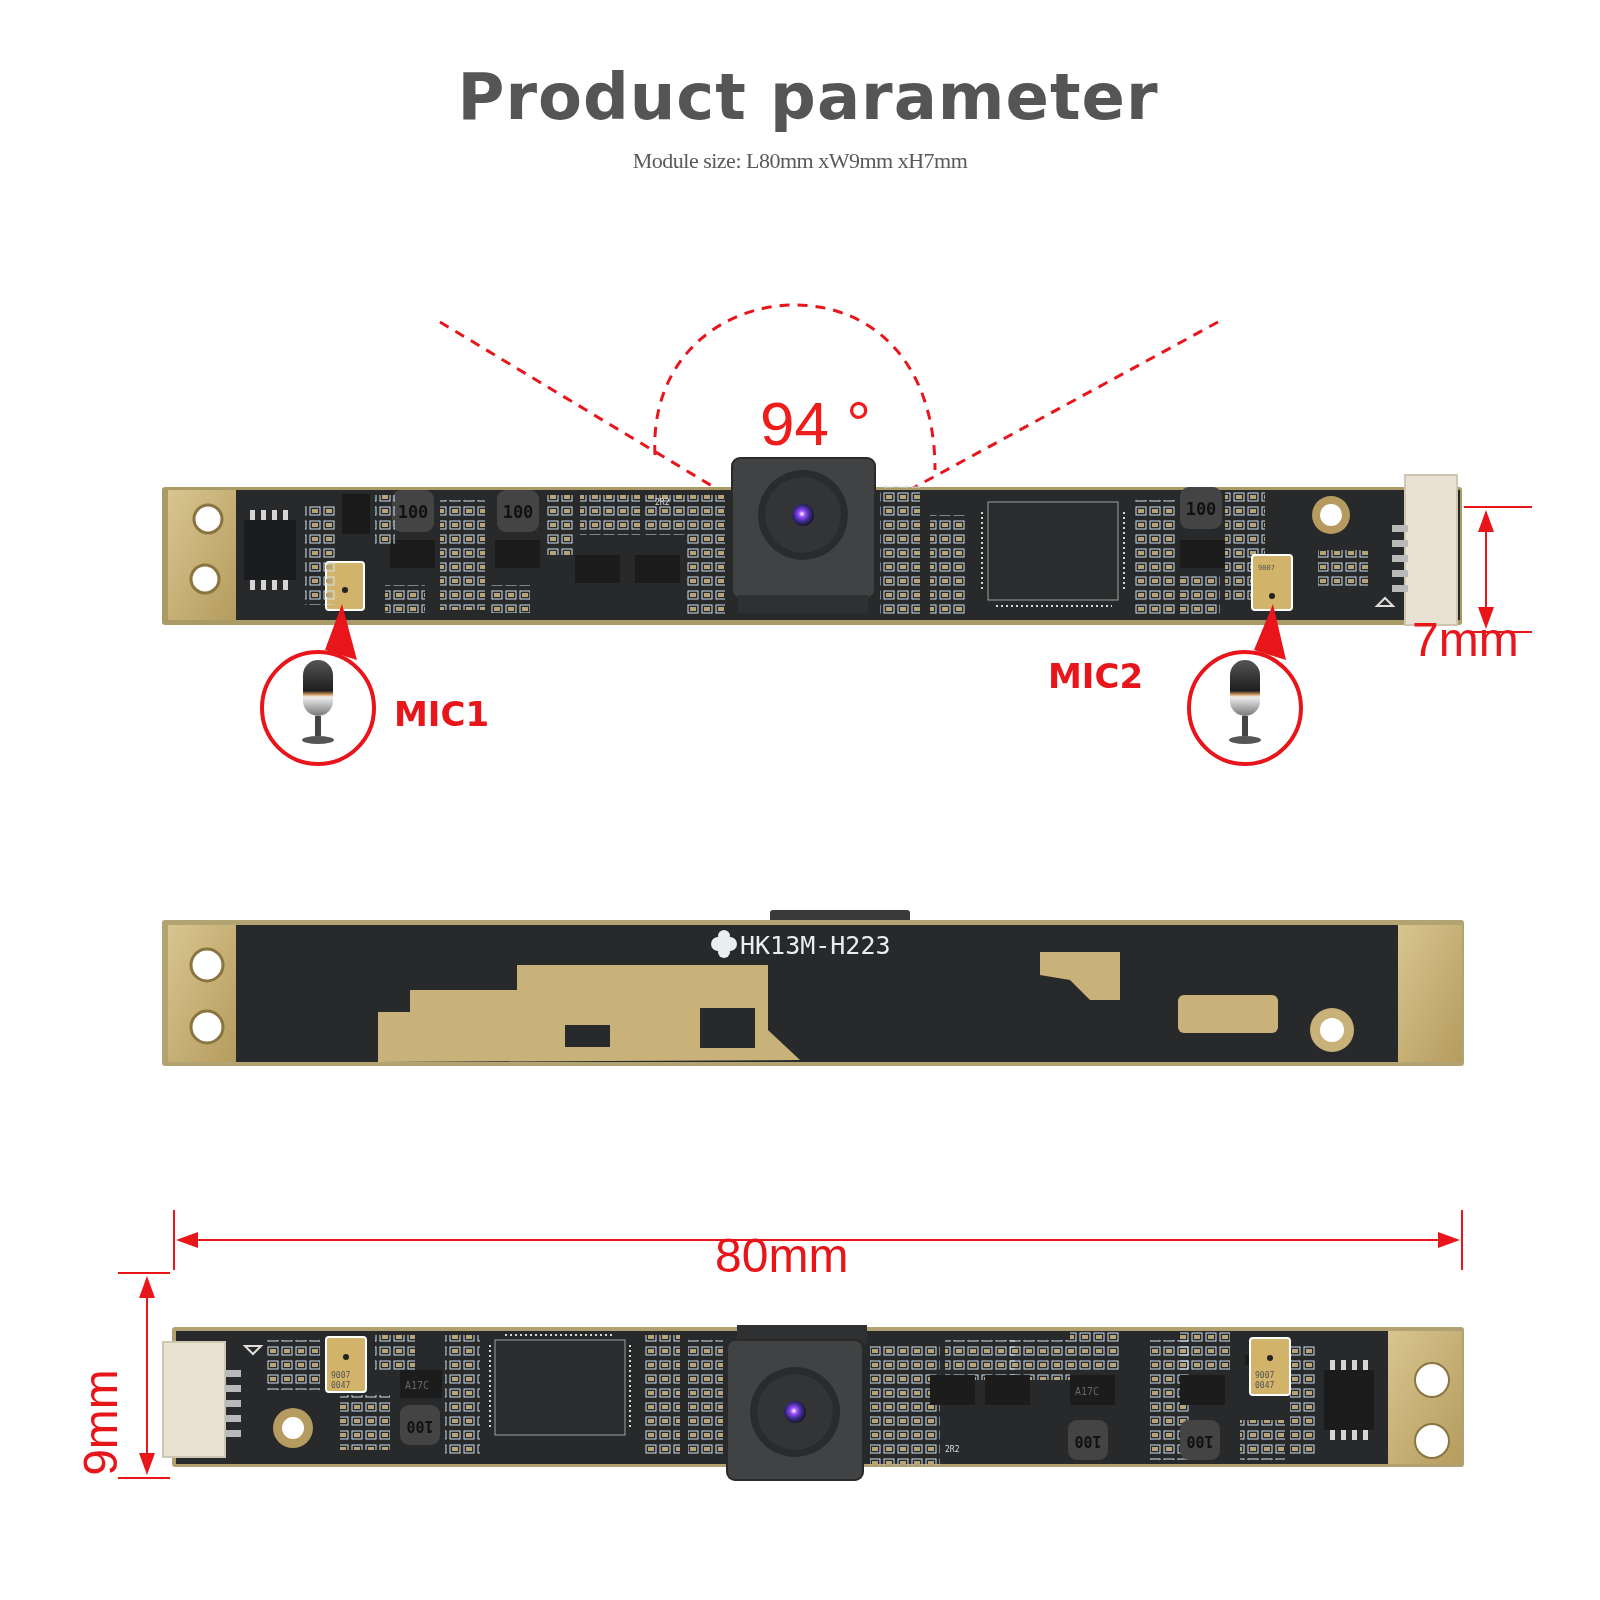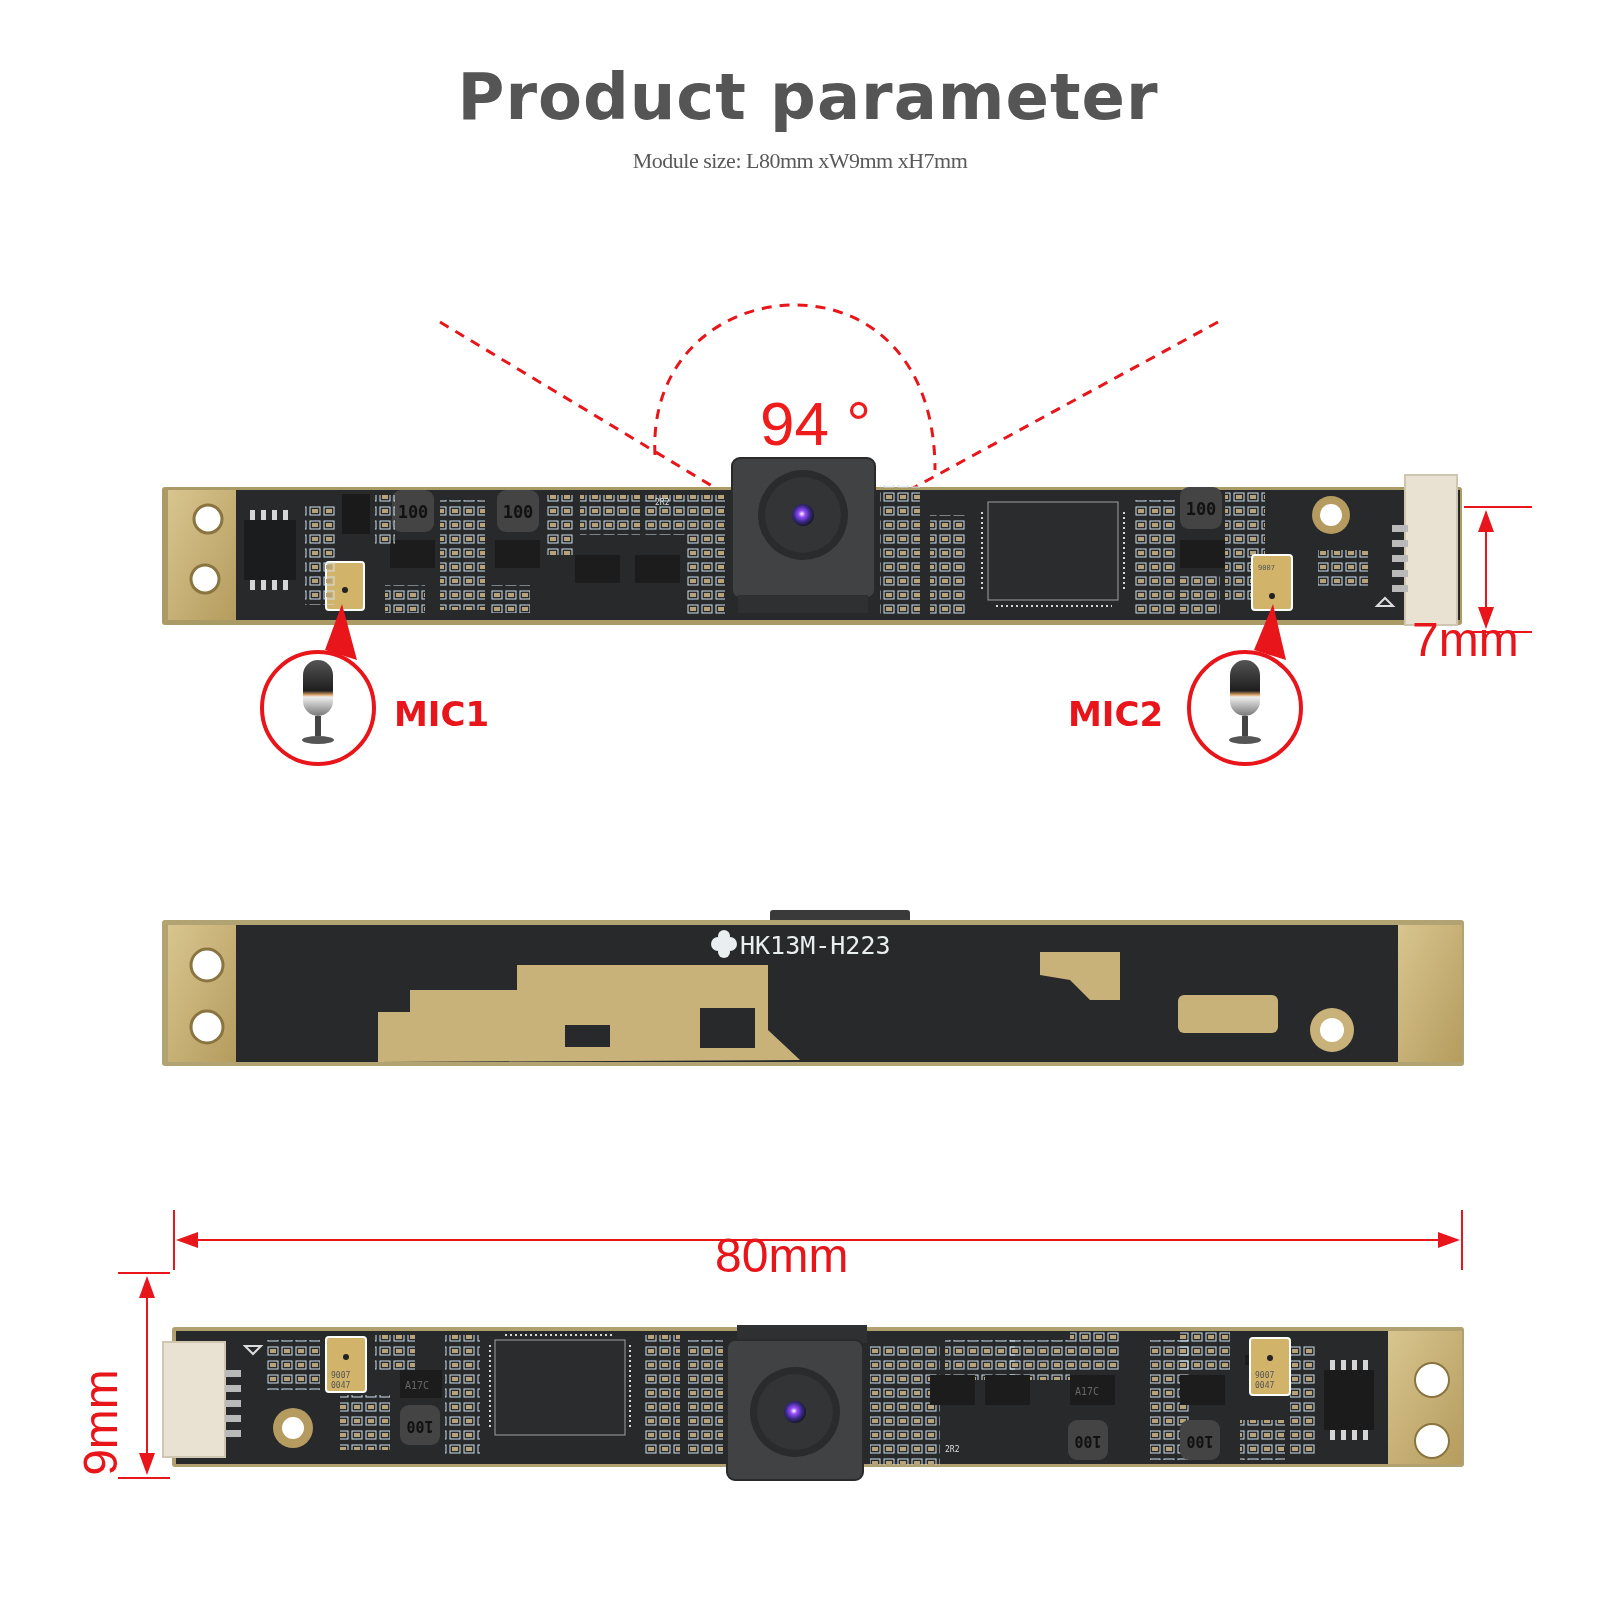--- a/index.html
+++ b/index.html
@@ -304,16 +304,16 @@
       <rect x="727" y="1340" width="136" height="140" rx="8" fill="#414244" stroke="#2a2a2a" stroke-width="2"></rect>
       <circle cx="795" cy="1412" r="45" fill="#2a2b2c"></circle>
       <circle cx="795" cy="1412" r="38" fill="#333436"></circle>
       <circle cx="795" cy="1412" r="11" fill="url(#lensG)"></circle>
     </g>
   </g>
 </svg>
 
 <div class="abs angle">94 °</div>
 <div class="abs mic-label" style="left:394px;top:694px;">MIC1</div>
-<div class="abs mic-label" style="left:1048px;top:694px;margin-left:20px;">MIC2</div>
+<div class="abs mic-label" style="left:1048px;top:656px;">MIC2</div>
 <div class="abs dim" style="left:1388px;top:612px;margin-left:24px;">7mm</div>
 <div class="abs dim" style="left:715px;top:1180px;margin-top:48px;">80mm</div>
 <div class="abs dim" style="left:40px;top:1395px;transform:rotate(-90deg);transform-origin:center;width:120px;text-align:center;">9mm</div>
 
 </body></html>

